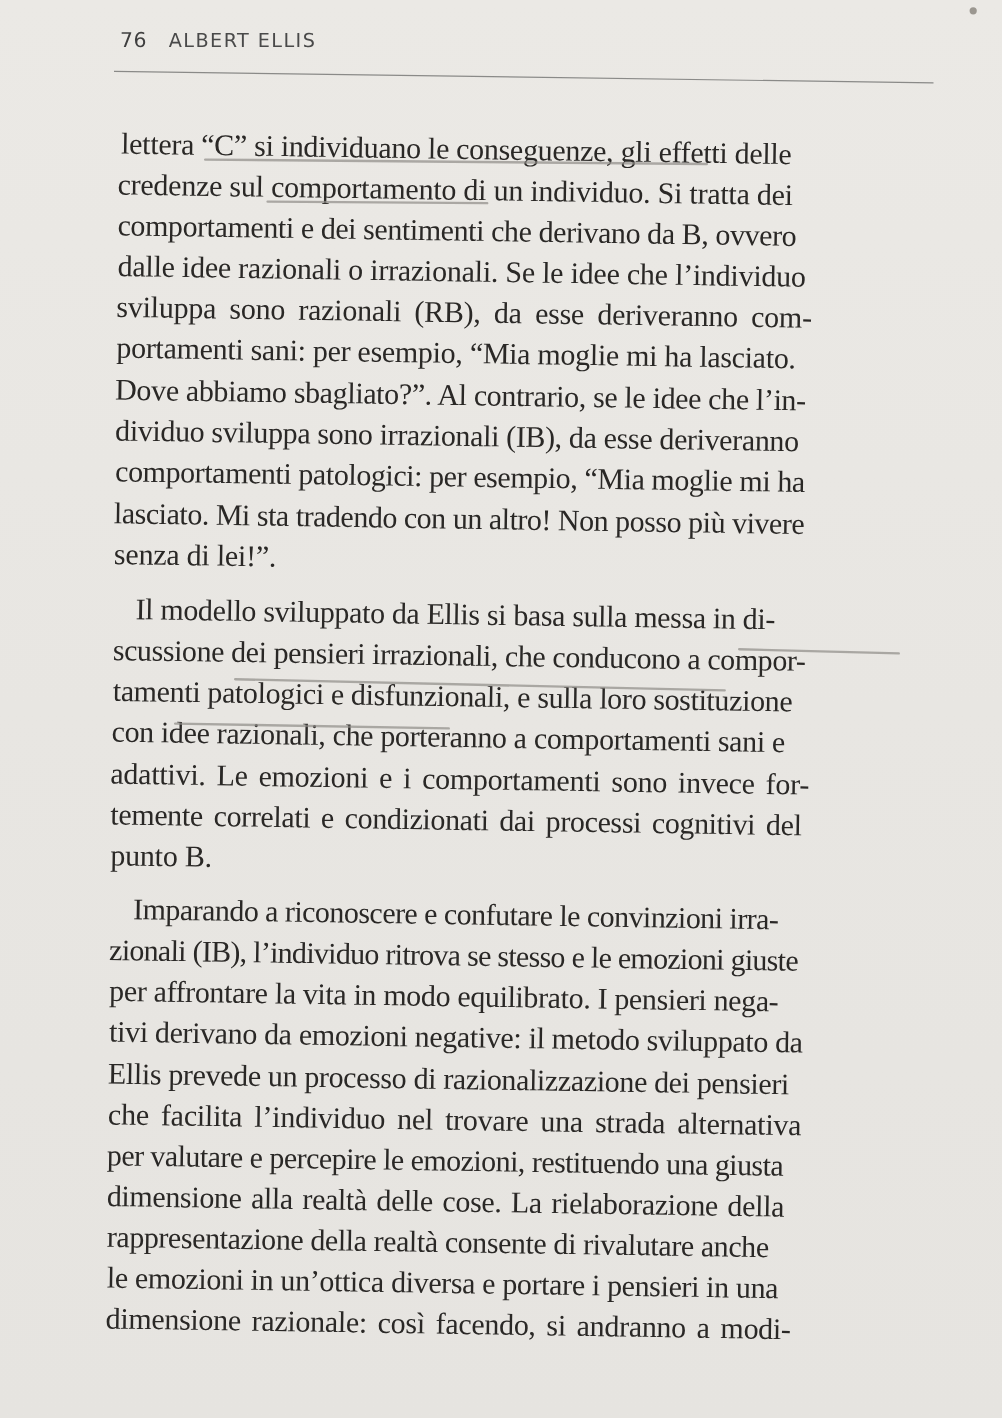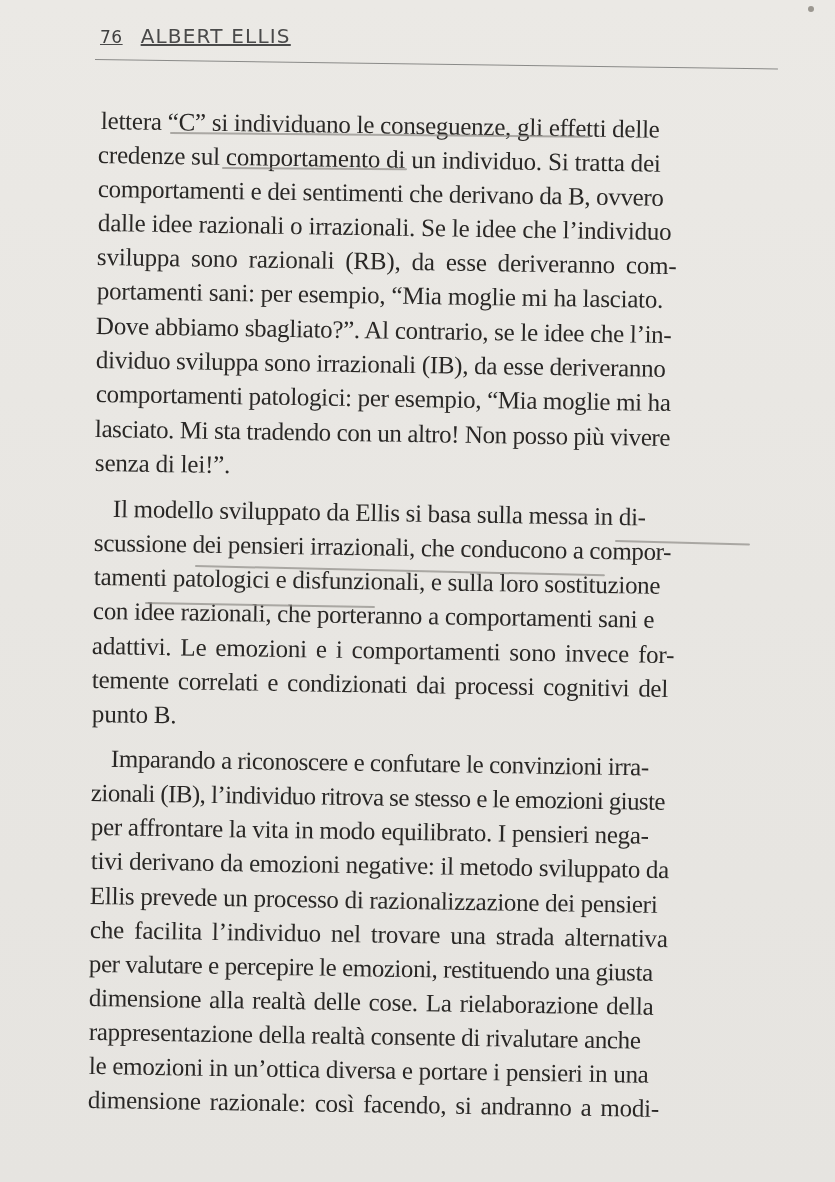--- a/index.html
+++ b/index.html
@@ -23,29 +23,28 @@
   .running-head {
     position: absolute;
     left: 100px;
     top: 24px;
     font-family: "DejaVu Sans", sans-serif;
     color: #4a4a4a;
     font-size: 15px;
     letter-spacing: 0.5px;
     display: flex;
     align-items: baseline;
-    text-decoration: underline;
   }
   .page-number {
     font-size: 17px;
     margin-right: 18px;
     color: #3f3f3f;
   }
   .author {
-    font-size: 20px;
+    font-size: 16px;
     letter-spacing: 1.2px;
   }
   .head-rule {
     position: absolute;
     left: 95px;
     top: 59px;
     width: 683px;
     height: 1px;
     background: #8a8a88;
     transform: rotate(0.8deg);

